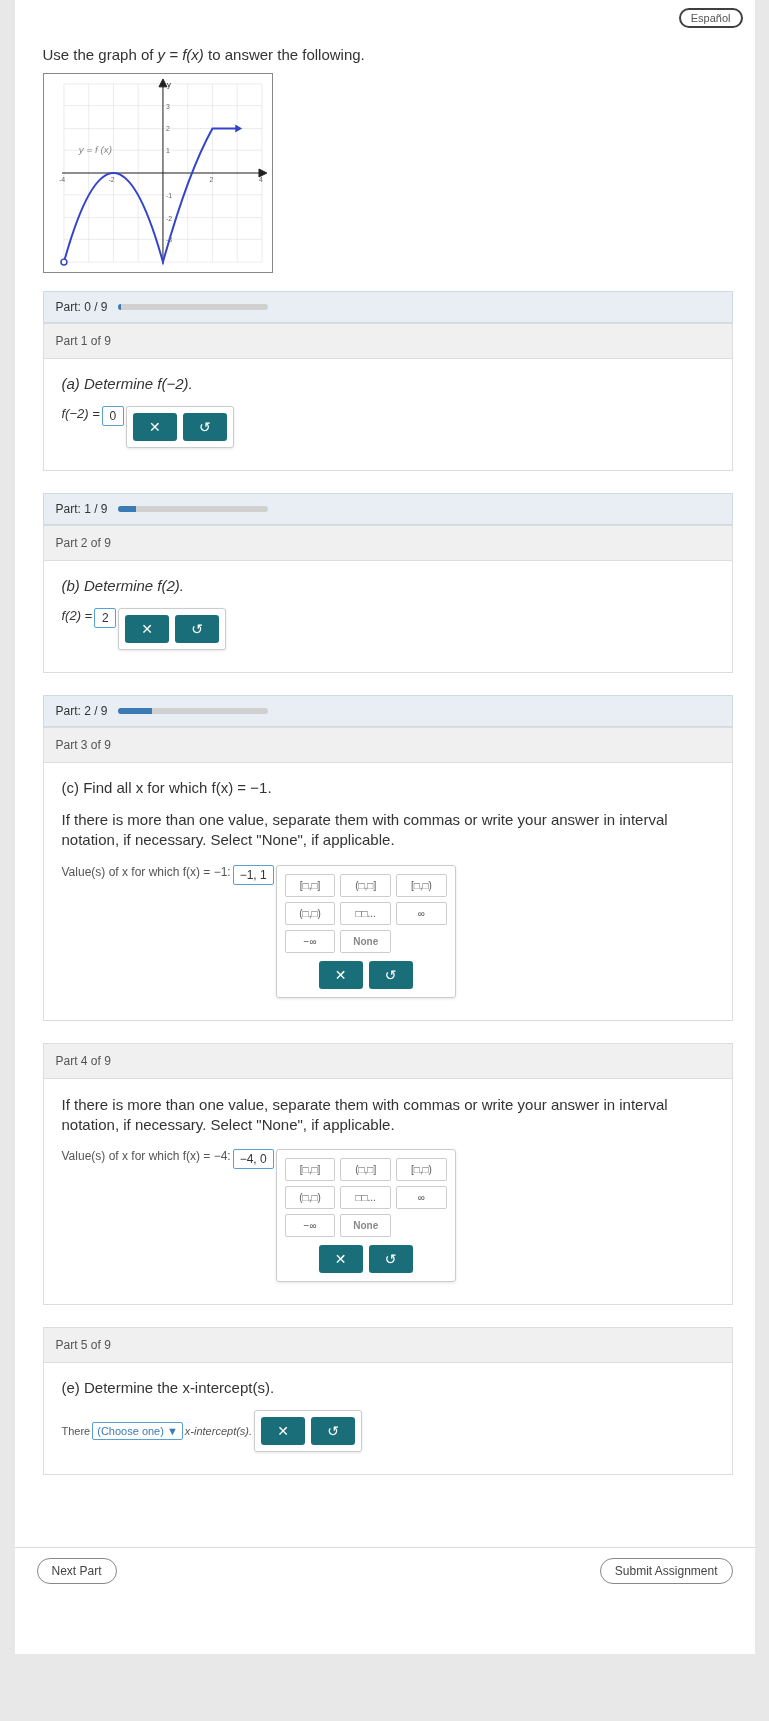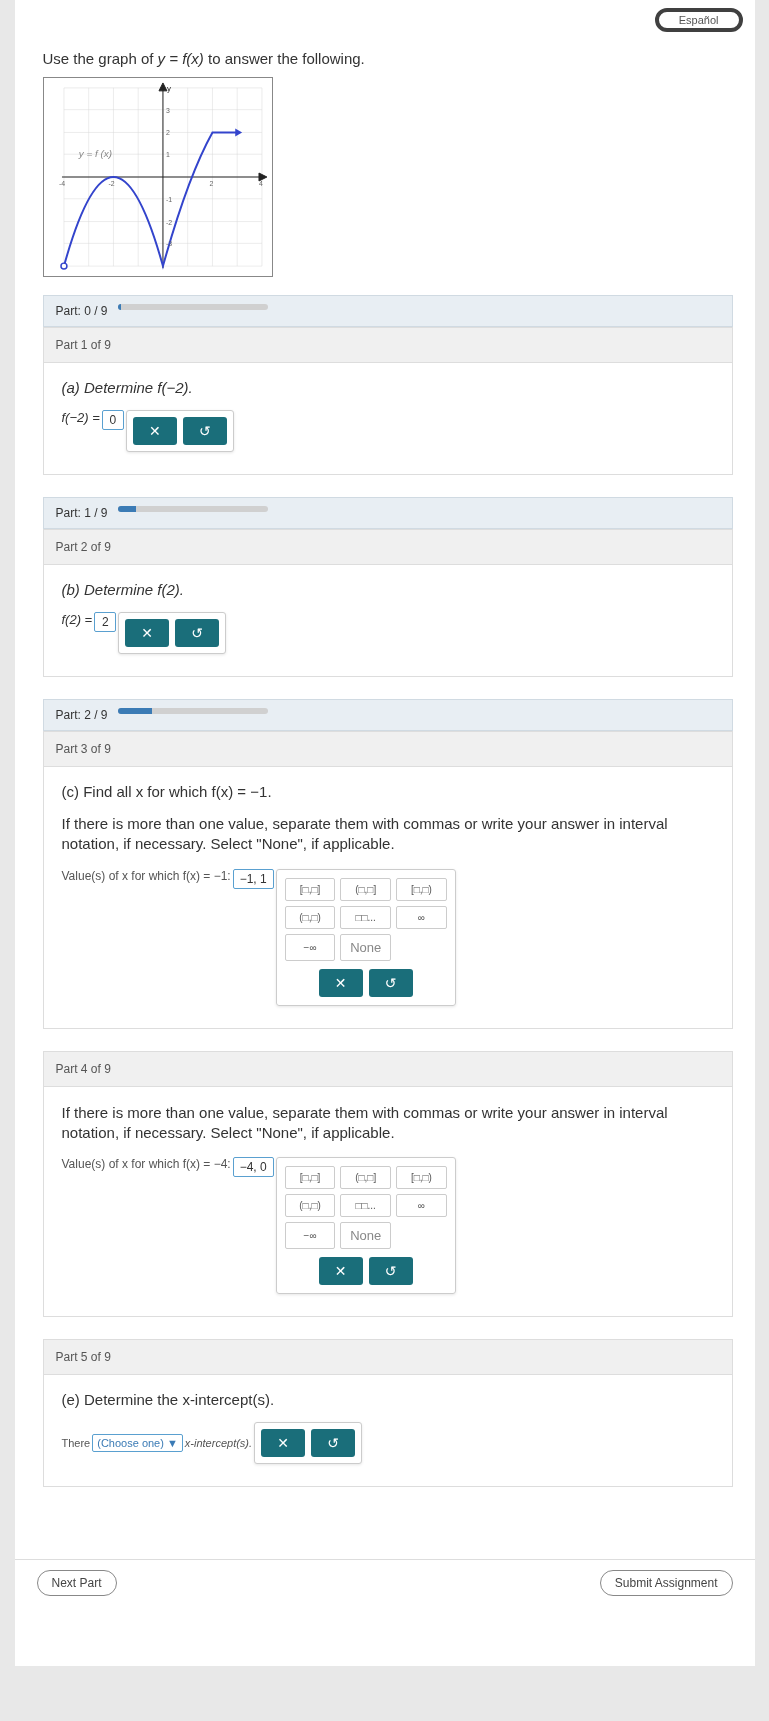--- a/index.html
+++ b/index.html
@@ -1,40 +1,40 @@
 <!DOCTYPE html>
 <html><head>
 <meta charset="utf-8">
 <style>
   * { box-sizing: border-box; margin: 0; padding: 0; }
   body { font-family: Arial, Helvetica, sans-serif; background: #e8e8e8; color: #333; }
   .outer { max-width: 740px; margin: 0 auto; background: #fff; padding: 0 0 60px 0; position: relative; }
   .topbar { display: flex; justify-content: flex-end; padding: 8px 12px; }
-  .lang-btn { border: 4px solid #404040; border-radius: 12px; padding: 2px 20px; font-size: 11px; color: #555; background: #fff; cursor: pointer; }
+  .lang-btn { border: 2px solid #404040; border-radius: 12px; padding: 2px 10px; font-size: 11px; color: #555; background: #fff; cursor: pointer; }
   .main { padding: 10px 22px 20px 28px; }
   .instruction { font-size: 15px; margin-bottom: 10px; }
   .instruction .math { font-style: italic; }
   .graph-box { border: 1px solid #888; width: 230px; height: 200px; margin-bottom: 18px; position: relative; background: #fff; }
   .graph-box svg { width: 100%; height: 100%; }
-  .part-progress { background: #e8eef3; border: 1px solid #d0dae2; padding: 8px 12px; font-size: 12px; display: flex; align-items: flex-start; gap: 10px; margin-bottom: 0; }
+  .part-progress { background: #e8eef3; border: 1px solid #d0dae2; padding: 8px 12px; font-size: 12px; display: flex; align-items: center; gap: 10px; margin-bottom: 0; }
   .progress-track { flex: 0 0 150px; height: 6px; background: #d0d0d0; border-radius: 3px; overflow: hidden; }
   .progress-fill { height: 100%; background: #3b7bb5; }
   .part-header { background: #f0f0f0; border: 1px solid #ddd; padding: 10px 12px; font-size: 12px; color: #555; }
   .part-body { border: 1px solid #ddd; border-top: none; padding: 16px 18px 22px 18px; margin-bottom: 22px; background: #fff; }
   .part-body .q-title { font-size: 15px; margin-bottom: 14px; }
   .part-body .q-sub { font-size: 15px; line-height: 1.35; margin-bottom: 14px; }
   .ans-row { display: flex; align-items: flex-start; gap: 2px; flex-wrap: wrap; font-size: 13px; }
   .ans-label { font-style: italic; font-size: 13px; }
   .ans-box { border: 1px solid #5aa0d0; padding: 2px 6px; min-width: 22px; text-align: center; border-radius: 2px; font-size: 12px; background: #fff; }
   .btn-group { display: flex; gap: 6px; background: #fff; border: 1px solid #ccc; padding: 6px; border-radius: 3px; box-shadow: 0 1px 3px rgba(0,0,0,0.1); }
   .icon-btn { background: #1a6e7a; color: #fff; border: none; width: 44px; height: 28px; border-radius: 3px; cursor: pointer; display: flex; align-items: center; justify-content: center; font-size: 14px; }
   .palette { border: 1px solid #ccc; padding: 8px; border-radius: 3px; box-shadow: 0 1px 3px rgba(0,0,0,0.1); width: 180px; }
   .palette-grid { display: grid; grid-template-columns: repeat(3, 1fr); gap: 5px; margin-bottom: 8px; }
   .pal-btn { border: 1px solid #ccc; background: #fff; padding: 5px 2px; font-size: 10px; text-align: center; border-radius: 2px; cursor: pointer; color: #555; }
-  .pal-btn.none-btn { color: #888; font-size: 13px; }
+  .pal-btn.none-btn { color: #888; font-size: 10px; font-weight: bold; }
   .palette-actions { display: flex; gap: 6px; justify-content: center; }
   .small-label { font-size: 11px; color: #555; }
   .part-body .value-label { font-size: 12px; color: #555; }
   .choose-select { border: 1px solid #5aa0d0; color: #3b7bb5; font-size: 11px; padding: 2px 4px; background: #fff; border-radius: 2px; text-align: center; }
   .bottom-bar { position: relative; margin-top: 30px; padding: 10px 22px; display: flex; justify-content: space-between; align-items: center; border-top: 1px solid #ddd; }
   .next-btn, .submit-btn { border: 1px solid #888; border-radius: 14px; padding: 5px 14px; font-size: 12px; background: #fff; cursor: pointer; color: #444; }
   .ital { font-style: italic; }
 </style>
 </head>
 <body>

